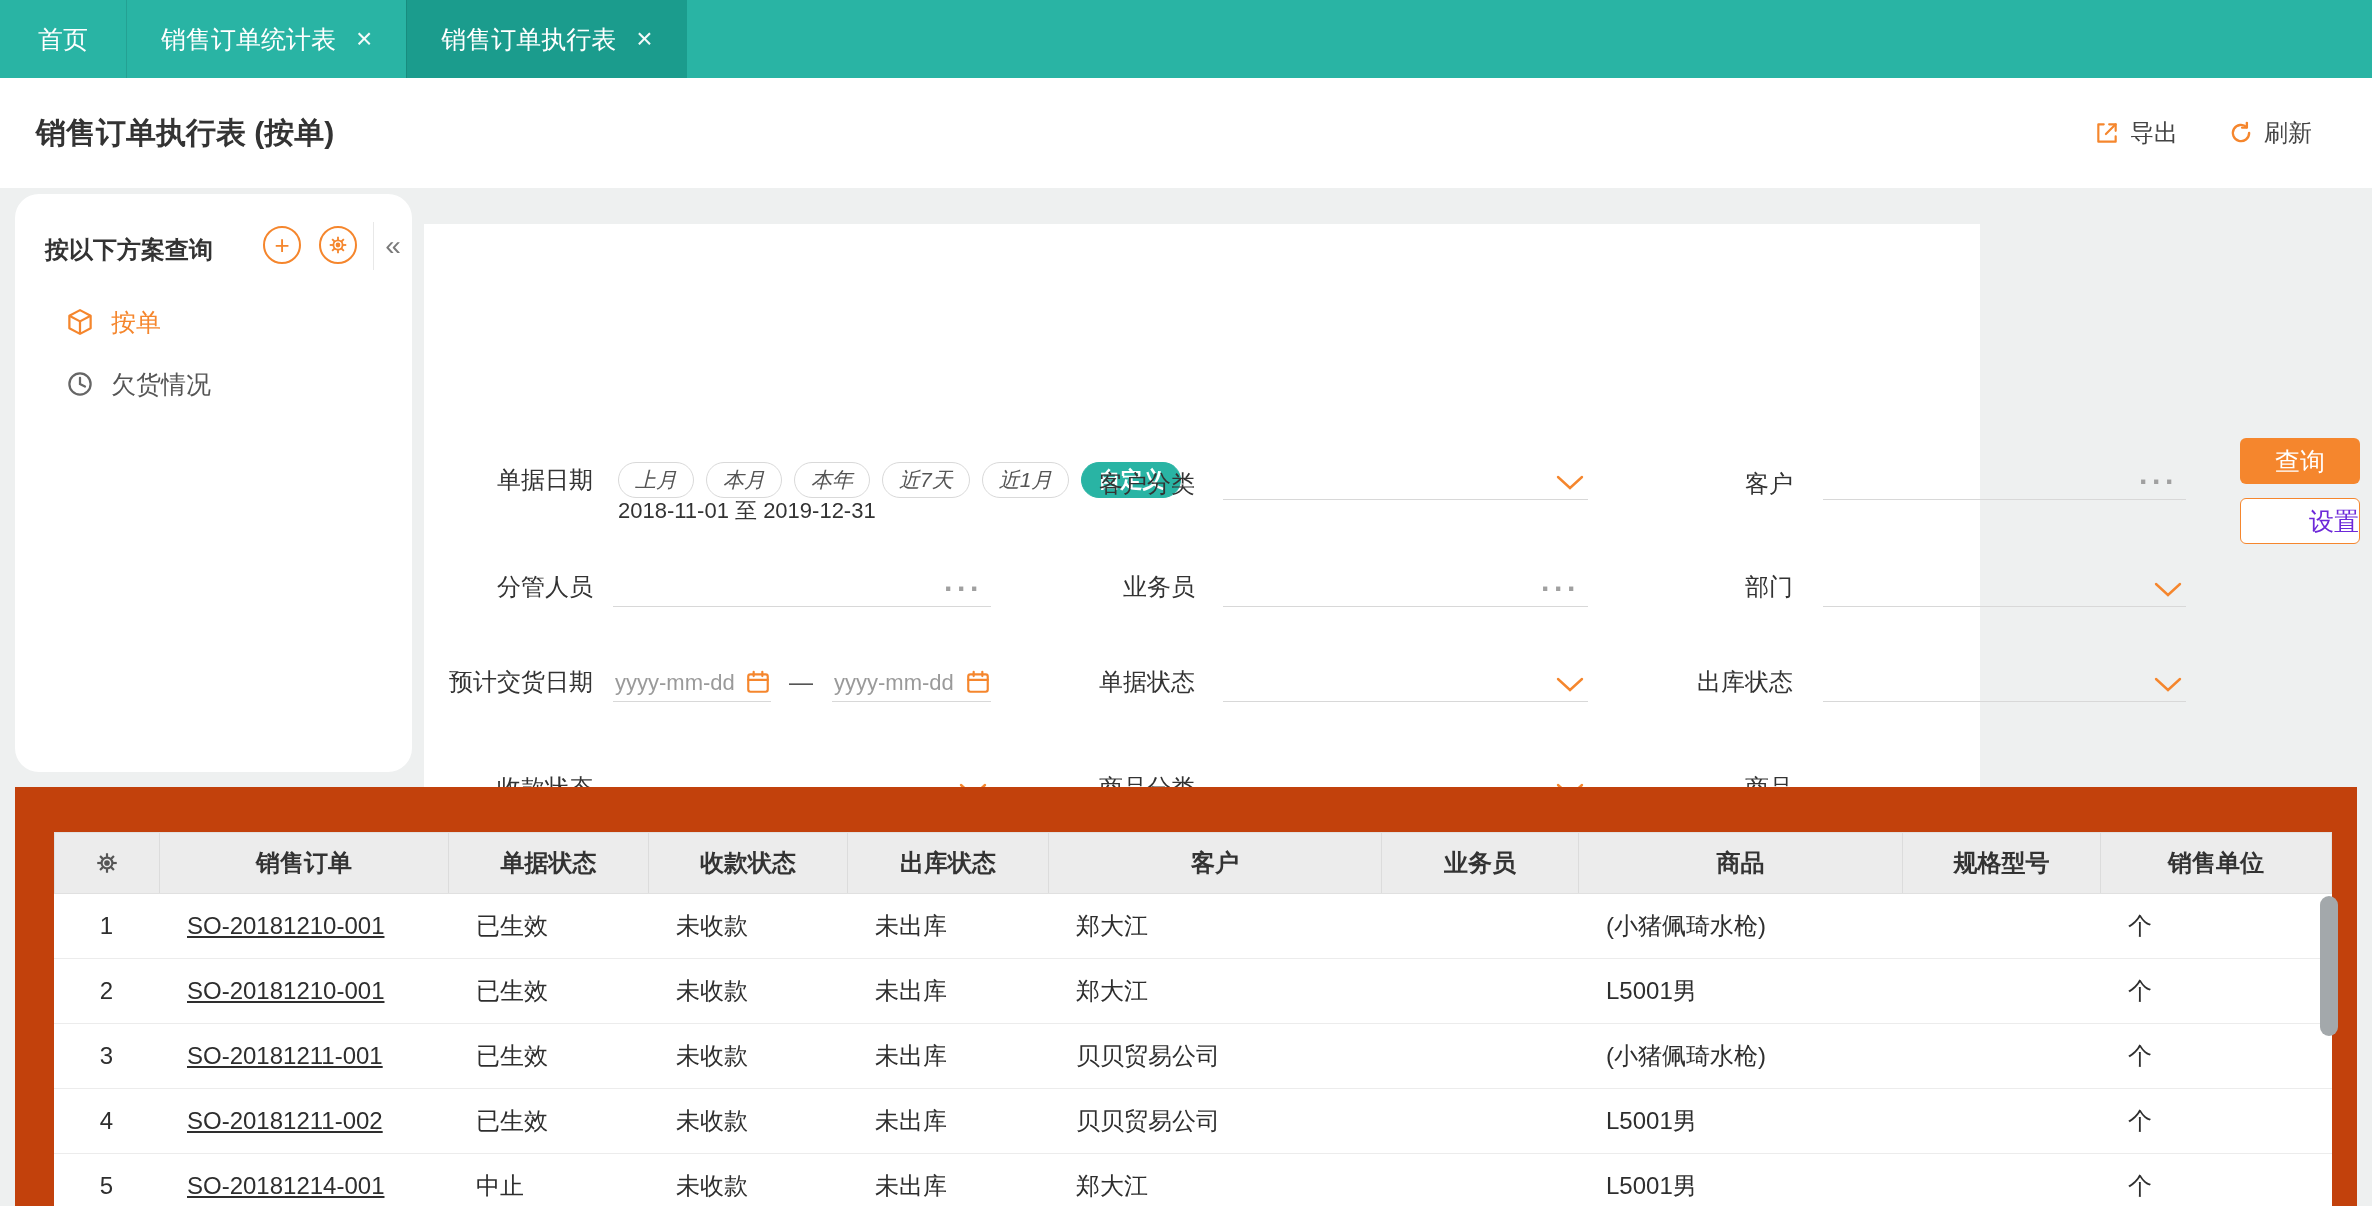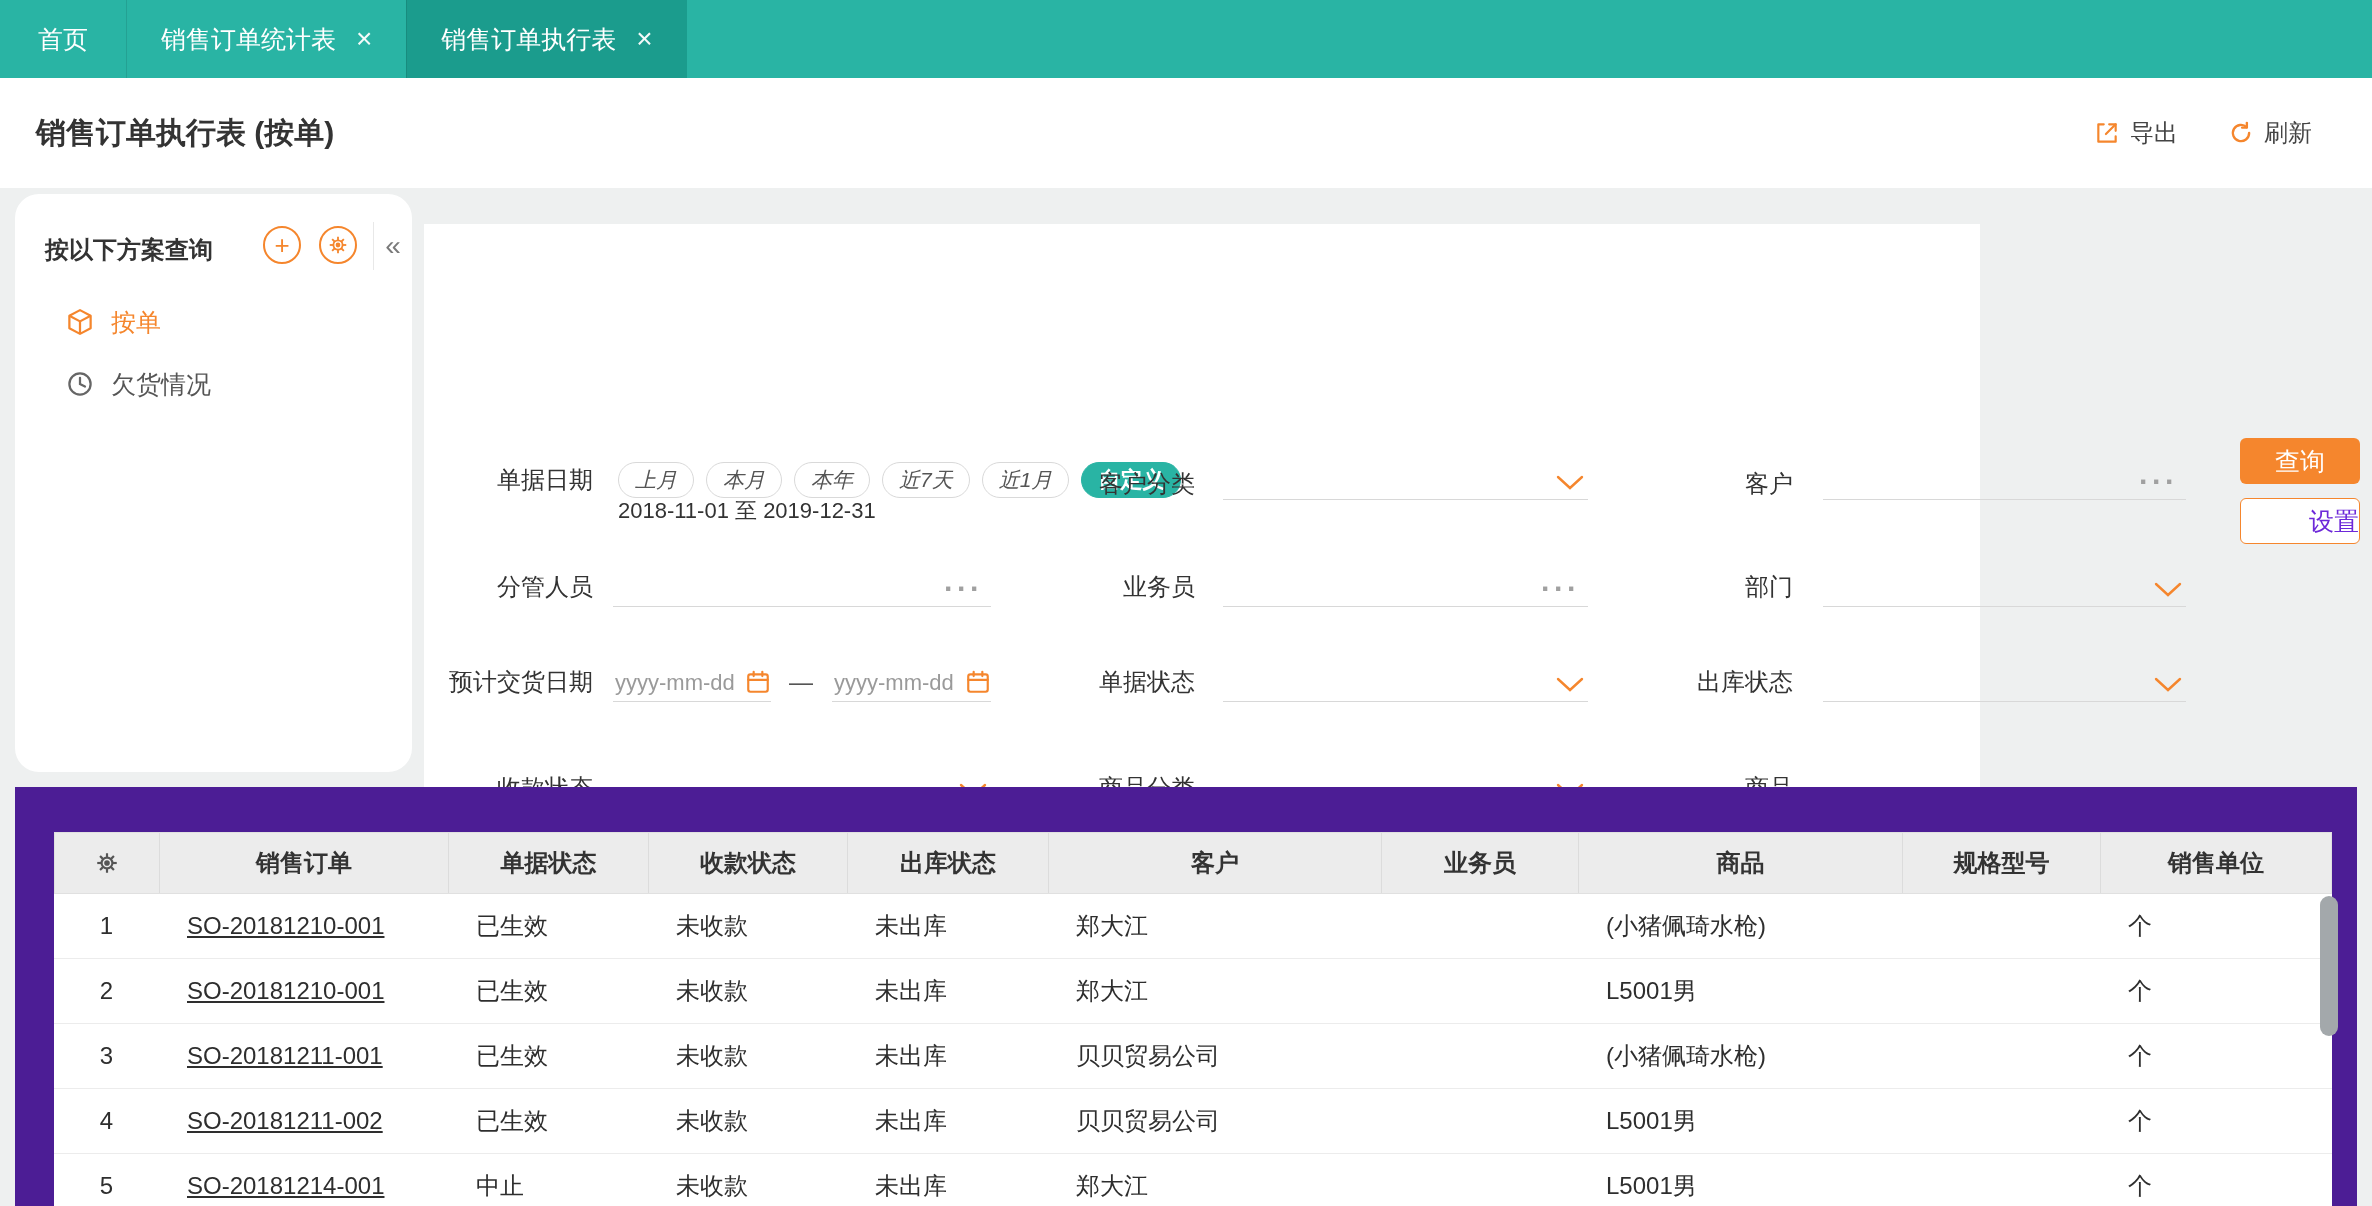--- a/index.html
+++ b/index.html
@@ -17,21 +17,21 @@
   .tab.active{background:#1b9c8d;}
   .tab .close{margin-left:20px;font-size:28px;line-height:1;opacity:.95;}
   
   .page-header{position:absolute;left:0;top:78px;width:2372px;height:110px;background:#fff;}
   .page-title{position:absolute;left:36px;top:0;height:110px;line-height:110px;font-size:30px;font-weight:600;color:#333;}
   .header-actions{position:absolute;right:60px;top:0;height:110px;display:flex;align-items:center;gap:50px;}
   .h-act{display:flex;align-items:center;gap:10px;font-size:24px;color:#444;cursor:pointer;}
   
   .sidebar{position:absolute;left:15px;top:194px;width:397px;height:578px;background:#fff;border-radius:24px;}
   .filter-panel{position:absolute;left:424px;top:200px;width:1556px;height:578px;background:#fff;margin-top:24px;}
-  .table-panel{position:absolute;left:15px;top:787px;width:2342px;height:419px;background:#4c1d95;}
+  .table-panel{position:absolute;left:15px;top:787px;width:2342px;height:419px;background:#c2410c;}
   
   .sb-title{position:absolute;left:30px;top:40px;font-size:24px;font-weight:bold;color:#333;}
   .circle-btn{position:absolute;width:38px;height:38px;border:2px solid #f5862d;border-radius:50%;box-sizing:border-box;
     display:flex;align-items:center;justify-content:center;color:#f5862d;font-size:26px;cursor:pointer;background:#fff;}
   .sb-collapse{position:absolute;right:0;top:28px;width:38px;height:48px;border-left:1px solid #e8e8e8;
     display:flex;align-items:center;justify-content:center;color:#7a7a7a;font-size:28px;cursor:pointer;}
   .sb-item{position:absolute;left:50px;display:flex;align-items:center;gap:16px;height:44px;cursor:pointer;font-size:25px;}
   .sb-item.active{color:#f5862d;}
   .sb-item.normal{color:#555;}
   

